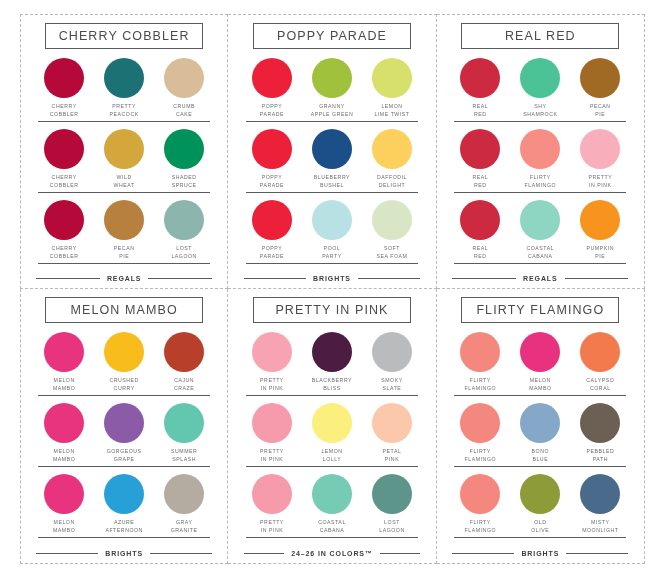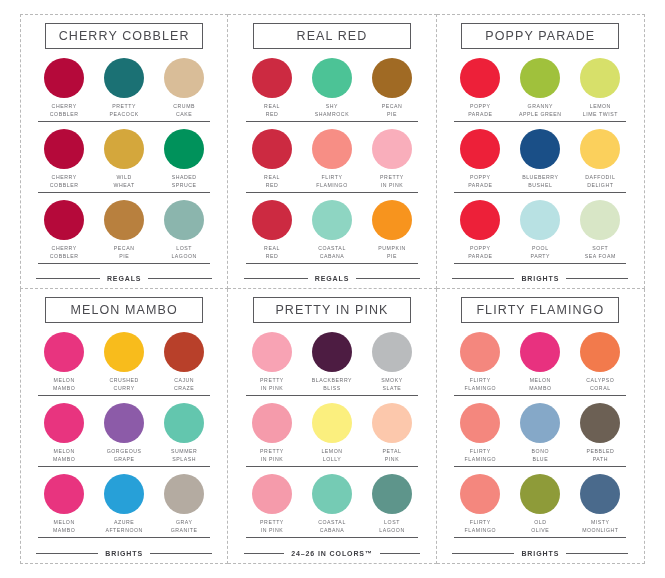--- a/index.html
+++ b/index.html
@@ -188,20 +188,83 @@
           </div>
         </div>
         <div class="footer">
           <div class="rule"></div>
           <div class="footer-label">REGALS</div>
           <div class="rule"></div>
         </div>
       </div>
       <div class="panel row-first">
         <div class="panel-title-box">
+          <div class="panel-title">POPPY PARADE</div>
+        </div>
+        <div class="rows">
+          <div class="swatch-row ruled">
+            <div class="swatch-cell">
+              <div class="dot" style="background: rgb(237, 32, 57);"></div>
+              <div class="swatch-label">POPPY
+PARADE</div>
+            </div>
+            <div class="swatch-cell">
+              <div class="dot" style="background: rgb(160, 193, 60);"></div>
+              <div class="swatch-label">GRANNY
+APPLE GREEN</div>
+            </div>
+            <div class="swatch-cell">
+              <div class="dot" style="background: rgb(215, 224, 106);"></div>
+              <div class="swatch-label">LEMON
+LIME TWIST</div>
+            </div>
+          </div>
+          <div class="swatch-row ruled">
+            <div class="swatch-cell">
+              <div class="dot" style="background: rgb(237, 32, 57);"></div>
+              <div class="swatch-label">POPPY
+PARADE</div>
+            </div>
+            <div class="swatch-cell">
+              <div class="dot" style="background: rgb(26, 79, 135);"></div>
+              <div class="swatch-label">BLUEBERRY
+BUSHEL</div>
+            </div>
+            <div class="swatch-cell">
+              <div class="dot" style="background: rgb(251, 208, 92);"></div>
+              <div class="swatch-label">DAFFODIL
+DELIGHT</div>
+            </div>
+          </div>
+          <div class="swatch-row ruled">
+            <div class="swatch-cell">
+              <div class="dot" style="background: rgb(237, 32, 57);"></div>
+              <div class="swatch-label">POPPY
+PARADE</div>
+            </div>
+            <div class="swatch-cell">
+              <div class="dot" style="background: rgb(184, 225, 227);"></div>
+              <div class="swatch-label">POOL
+PARTY</div>
+            </div>
+            <div class="swatch-cell">
+              <div class="dot" style="background: rgb(216, 230, 198);"></div>
+              <div class="swatch-label">SOFT
+SEA FOAM</div>
+            </div>
+          </div>
+        </div>
+        <div class="footer">
+          <div class="rule"></div>
+          <div class="footer-label">BRIGHTS</div>
+          <div class="rule"></div>
+        </div>
+      </div>
+      <div class="panel row-first">
+        <div class="panel-title-box">
           <div class="panel-title">REAL RED</div>
         </div>
         <div class="rows">
           <div class="swatch-row ruled">
             <div class="swatch-cell">
               <div class="dot" style="background: rgb(204, 42, 65);"></div>
               <div class="swatch-label">REAL
 RED</div>
             </div>
             <div class="swatch-cell">
@@ -246,83 +309,20 @@
             <div class="swatch-cell">
               <div class="dot" style="background: rgb(247, 148, 30);"></div>
               <div class="swatch-label">PUMPKIN
 PIE</div>
             </div>
           </div>
         </div>
         <div class="footer">
           <div class="rule"></div>
           <div class="footer-label">REGALS</div>
-          <div class="rule"></div>
-        </div>
-      </div>
-      <div class="panel row-first">
-        <div class="panel-title-box">
-          <div class="panel-title">POPPY PARADE</div>
-        </div>
-        <div class="rows">
-          <div class="swatch-row ruled">
-            <div class="swatch-cell">
-              <div class="dot" style="background: rgb(237, 32, 57);"></div>
-              <div class="swatch-label">POPPY
-PARADE</div>
-            </div>
-            <div class="swatch-cell">
-              <div class="dot" style="background: rgb(160, 193, 60);"></div>
-              <div class="swatch-label">GRANNY
-APPLE GREEN</div>
-            </div>
-            <div class="swatch-cell">
-              <div class="dot" style="background: rgb(215, 224, 106);"></div>
-              <div class="swatch-label">LEMON
-LIME TWIST</div>
-            </div>
-          </div>
-          <div class="swatch-row ruled">
-            <div class="swatch-cell">
-              <div class="dot" style="background: rgb(237, 32, 57);"></div>
-              <div class="swatch-label">POPPY
-PARADE</div>
-            </div>
-            <div class="swatch-cell">
-              <div class="dot" style="background: rgb(26, 79, 135);"></div>
-              <div class="swatch-label">BLUEBERRY
-BUSHEL</div>
-            </div>
-            <div class="swatch-cell">
-              <div class="dot" style="background: rgb(251, 208, 92);"></div>
-              <div class="swatch-label">DAFFODIL
-DELIGHT</div>
-            </div>
-          </div>
-          <div class="swatch-row ruled">
-            <div class="swatch-cell">
-              <div class="dot" style="background: rgb(237, 32, 57);"></div>
-              <div class="swatch-label">POPPY
-PARADE</div>
-            </div>
-            <div class="swatch-cell">
-              <div class="dot" style="background: rgb(184, 225, 227);"></div>
-              <div class="swatch-label">POOL
-PARTY</div>
-            </div>
-            <div class="swatch-cell">
-              <div class="dot" style="background: rgb(216, 230, 198);"></div>
-              <div class="swatch-label">SOFT
-SEA FOAM</div>
-            </div>
-          </div>
-        </div>
-        <div class="footer">
-          <div class="rule"></div>
-          <div class="footer-label">BRIGHTS</div>
           <div class="rule"></div>
         </div>
       </div>
       <div class="panel col-first">
         <div class="panel-title-box">
           <div class="panel-title">MELON MAMBO</div>
         </div>
         <div class="rows">
           <div class="swatch-row ruled">
             <div class="swatch-cell">

